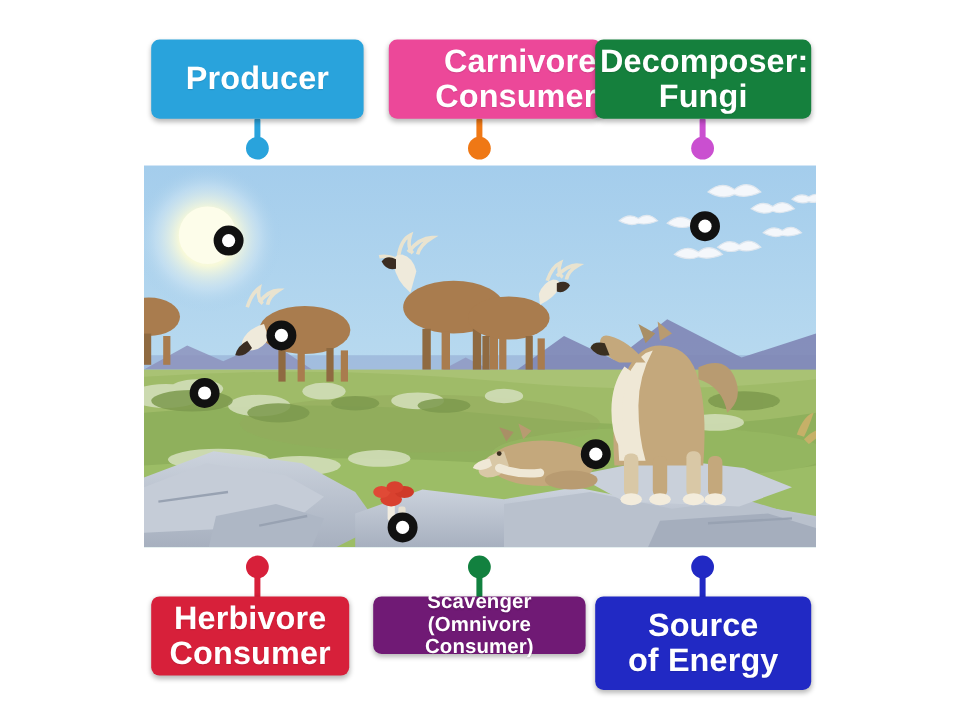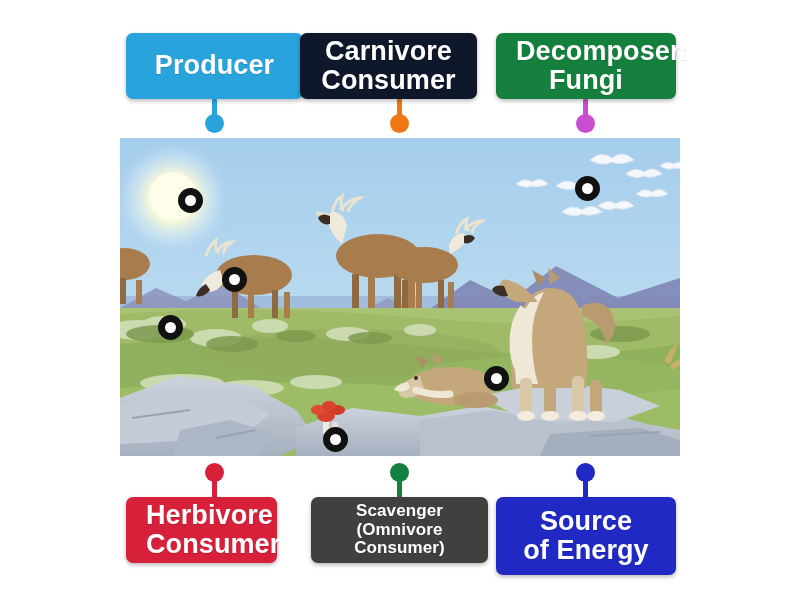--- a/index.html
+++ b/index.html
@@ -20,21 +20,21 @@
     box-sizing:border-box;
     display:flex;
     align-items:center;
     justify-content:center;
     text-align:center;
     color:#ffffff;
     font-weight:bold;
     line-height:1.08;
     letter-spacing:.1px;
     box-shadow:0 2px 4px rgba(0,0,0,.28);
-    padding:4px 20px;
+    padding:4px 4px;
     user-select:none;
     cursor:move;
     text-shadow:0 1px 1px rgba(0,0,0,.12);
   }
   .chip span{display:block;width:100%;}
   .chip.big{font-size:27px;}
   .chip.small{font-size:17px;}
 
   
   .stem{position:absolute;width:5px;border-radius:1px;}
@@ -241,36 +241,36 @@
   </div>
 
   <div id="labels-layer">
       <div class="stem" style="left: 212px; top: 99px; height: 19px; background: rgb(41, 163, 220);"></div>
       <div class="dot" style="left: 205px; top: 114px; background: rgb(41, 163, 220);"></div>
       <div class="chip big" style="left: 126px; top: 33px; width: 177px; height: 66px; background: rgb(41, 163, 220);">
         <span>Producer</span>
       </div>
       <div class="stem" style="left: 397px; top: 99px; height: 19px; background: rgb(239, 120, 21);"></div>
       <div class="dot" style="left: 390px; top: 114px; background: rgb(239, 120, 21);"></div>
-      <div class="chip big" style="left: 300px; top: 33px; width: 177px; height: 66px; background: #0f172a;">
+      <div class="chip big" style="left: 324px; top: 33px; width: 177px; height: 66px; background: #ec4899; text-align: right;">
         <span>Carnivore<br>Consumer</span>
       </div>
       <div class="stem" style="left: 583px; top: 99px; height: 19px; background: rgb(202, 79, 208);"></div>
       <div class="dot" style="left: 576px; top: 114px; background: rgb(202, 79, 208);"></div>
       <div class="chip big" style="left: 496px; top: 33px; width: 180px; height: 66px; background: #15803d;">
         <span>Decomposer:<br>Fungi</span>
       </div>
       <div class="stem" style="left: 212px; top: 478px; height: 20px; background: rgb(215, 32, 58);"></div>
       <div class="dot" style="left: 205px; top: 463px; background: rgb(215, 32, 58);"></div>
-      <div class="chip big" style="left: 126px; top: 497px; width: 151px; height: 66px; background: rgb(215, 32, 58);">
+      <div class="chip big" style="left: 126px; top: 497px; width: 165px; height: 66px; background: rgb(215, 32, 58);">
         <span>Herbivore<br>Consumer</span>
       </div>
       <div class="stem" style="left: 397px; top: 478px; height: 20px; background: rgb(18, 129, 63);"></div>
       <div class="dot" style="left: 390px; top: 463px; background: rgb(18, 129, 63);"></div>
-      <div class="chip small" style="left: 311px; top: 497px; width: 177px; height: 66px; background: #404040;">
+      <div class="chip small" style="left: 311px; top: 497px; width: 177px; height: 48px; background: #701a75;">
         <span>Scavenger<br>(Omnivore<br>Consumer)</span>
       </div>
       <div class="stem" style="left: 583px; top: 478px; height: 20px; background: rgb(33, 41, 196);"></div>
       <div class="dot" style="left: 576px; top: 463px; background: rgb(33, 41, 196);"></div>
       <div class="chip big" style="left: 496px; top: 497px; width: 180px; height: 78px; background: rgb(33, 41, 196);">
         <span>Source<br>of Energy</span>
       </div>
     </div>
 
   <div id="markers-layer">

